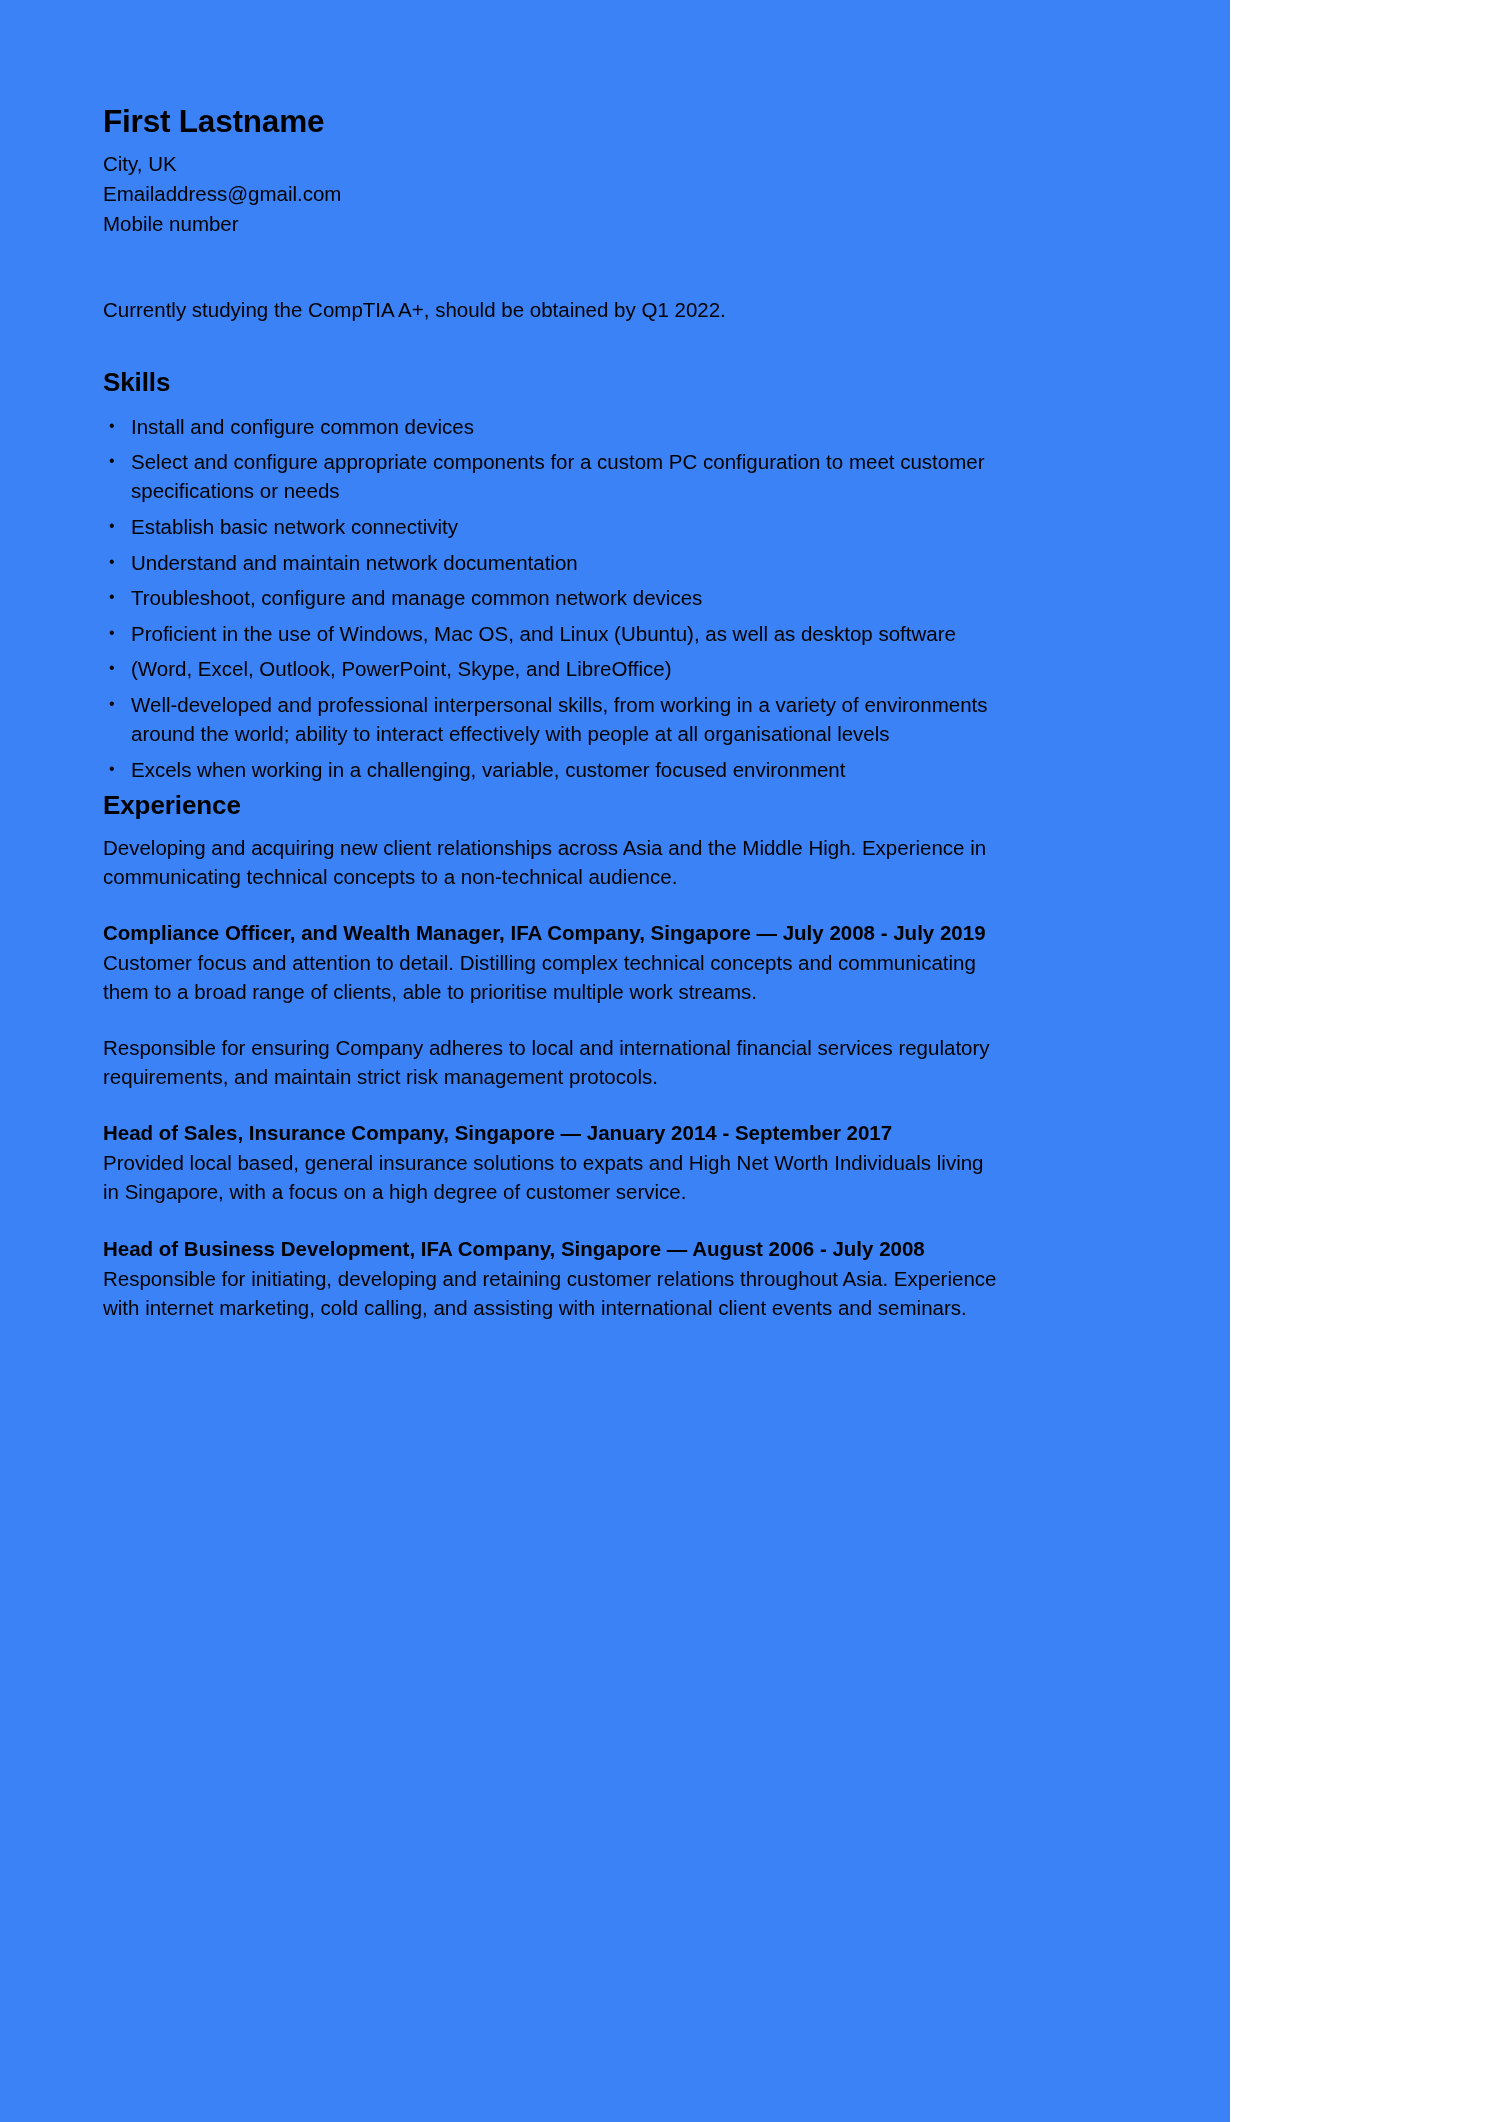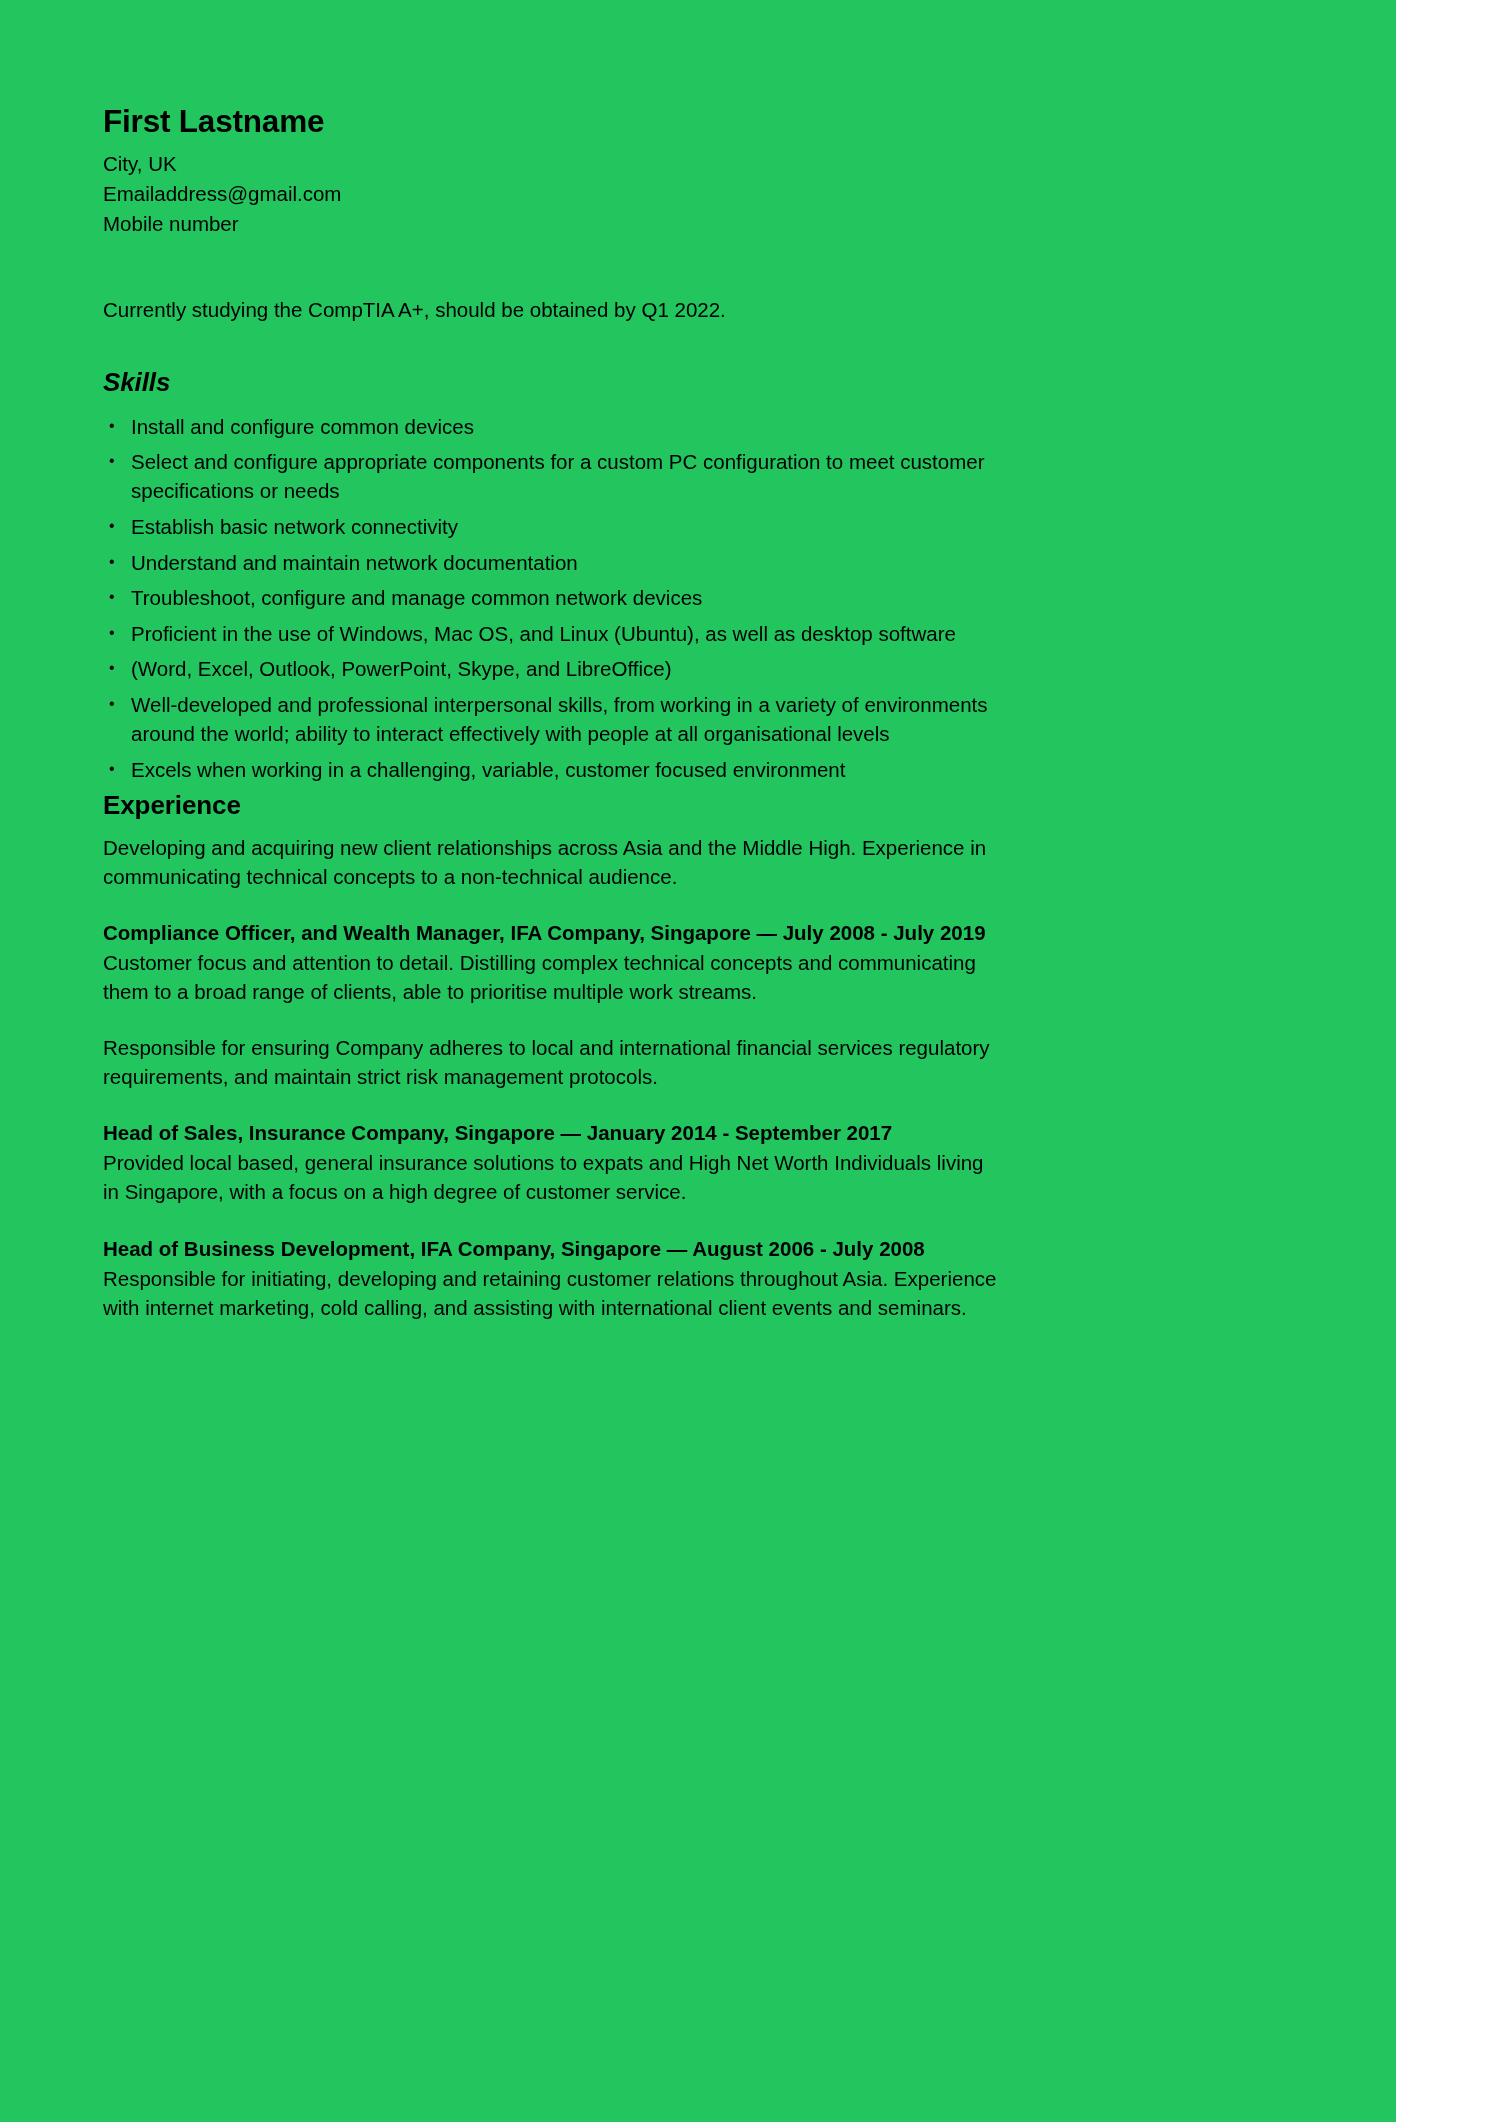--- a/index.html
+++ b/index.html
@@ -10,23 +10,23 @@
   }
   body {
     width: 1500px;
     height: 2122px;
     font-family: "Liberation Sans", "DejaVu Sans", sans-serif;
     color: #000000;
     -webkit-font-smoothing: antialiased;
   }
   .page {
     position: relative;
-    width: 1396px;
+    width: 1230px;
     height: 2122px;
-    background: #22c55e;
+    background: #3b82f6;
     box-sizing: border-box;
     padding: 103px 480px 0 103px;
   }
   .doc {
     width: 900px;
   }
 
   
   .name {
     font-size: 31.5px;
@@ -52,21 +52,21 @@
   .gap-md { height: 27px; }
 
   
   .section-heading {
     font-size: 26px;
     font-weight: bold;
     letter-spacing: -0.1px;
     line-height: 1.2;
     margin: 0;
   }
-  .section-skills { margin-top: 43px; margin-bottom: 13px; font-style: italic; }
+  .section-skills { margin-top: 43px; margin-bottom: 13px; }
   .section-experience { margin-bottom: 11px; }
 
   
   ul.bullets {
     list-style: none;
     margin: 0;
     padding: 0;
   }
   ul.bullets li {
     position: relative;

